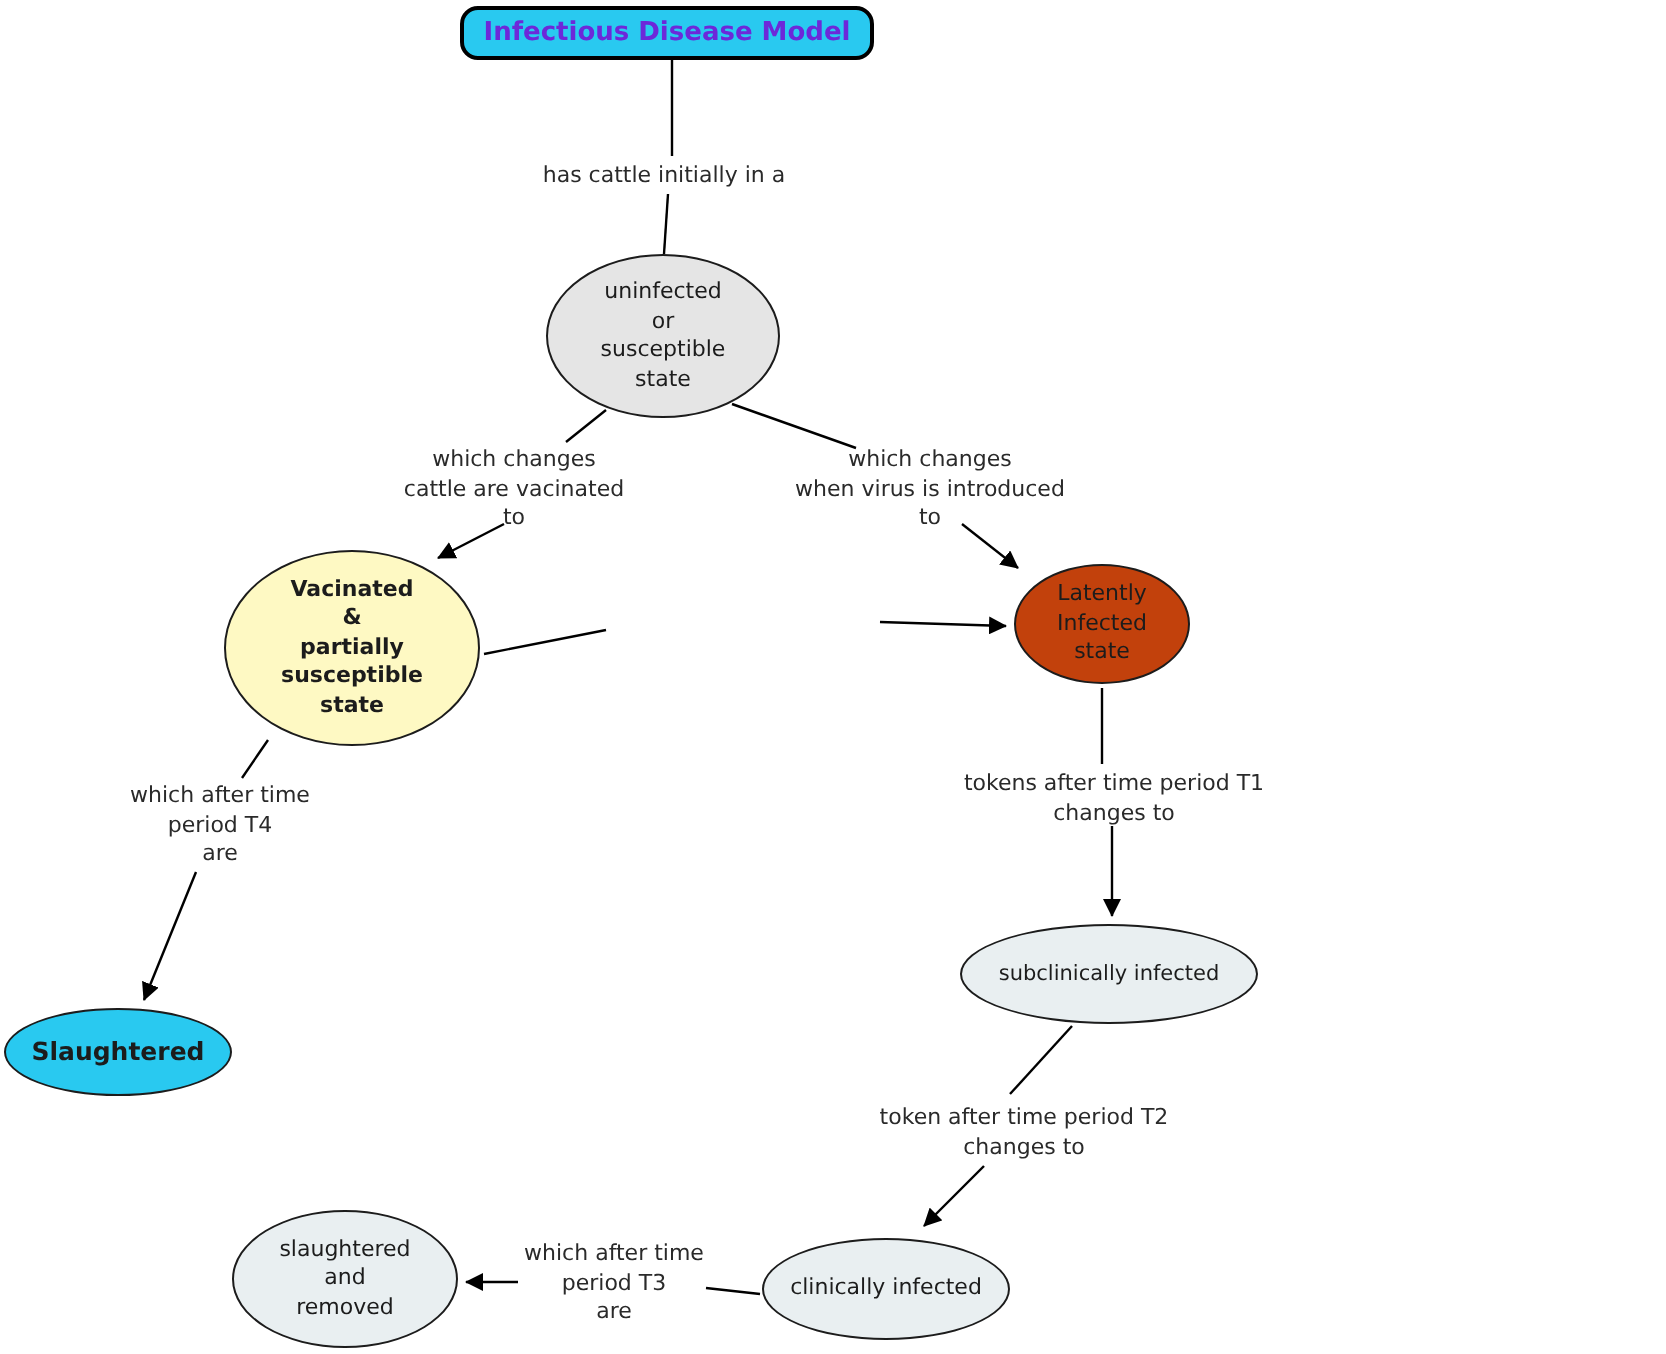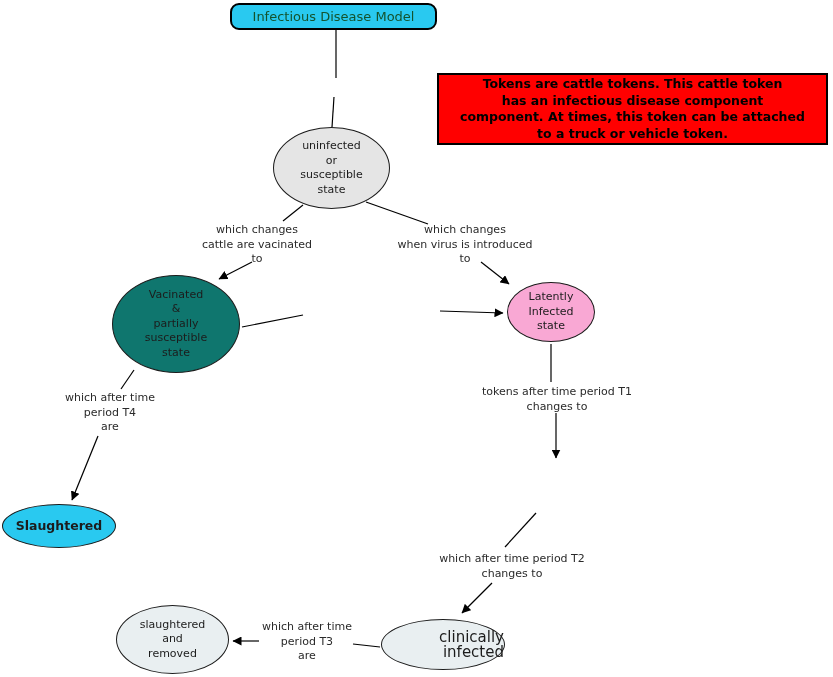--- a/index.html
+++ b/index.html
@@ -19,22 +19,22 @@
     pointer-events: none;
   }
   .title-box {
     position: absolute;
     left: 230px; top: 3px;
     width: 207px; height: 27px;
     box-sizing: border-box;
     border: 2px solid #000;
     border-radius: 9px;
     display: flex; align-items: center; justify-content: center;
-    font-size: 13px; font-weight: normal;
-    color: #14532d;
+    font-size: 13px; font-weight: bold;
+    color: #6d28d9;
     cursor: pointer;
   }
   .note-box {
     position: absolute;
     left: 437px; top: 73px;
     width: 391px; height: 72px;
     box-sizing: border-box;
     border: 2px solid #000;
     display: flex; align-items: center; justify-content: center;
     text-align: center;
@@ -62,21 +62,21 @@
     font-size: 11px; line-height: 14.5px;
     color: #2a2a2a;
     cursor: pointer;
   }
   
   #n-uninfected   { left: 273px; top: 127px; width: 117px; height: 82px; }
   #n-vacinated    { left: 112px; top: 275px; width: 128px; height: 98px; }
   #n-latently     { left: 507px; top: 282px; width: 88px;  height: 60px; }
   #n-subclinically{ left: 480px; top: 462px; width: 149px; height: 50px; font-size: 10.5px; }
   #n-slaughtered  { left: 2px;   top: 504px; width: 114px; height: 44px; }
-  #n-clinically   { left: 381px; top: 619px; width: 124px; height: 51px; font-size: 15px; text-align: right; }
+  #n-clinically   { left: 381px; top: 619px; width: 124px; height: 51px; font-size: 11px; }
   #n-slremoved    { left: 116px; top: 605px; width: 113px; height: 69px; }
   
   #l-initially { left: 252px; top: 81px;  width: 160px; }
   #l-vacc      { left: 182px; top: 223px; width: 150px; }
   #l-virus     { left: 384px; top: 223px; width: 162px; }
   #l-possible  { left: 303px; top: 302px; width: 145px; }
   #l-t4        { left: 50px;  top: 391px; width: 120px; }
   #l-t1        { left: 463px; top: 385px; width: 188px; }
   #l-t2        { left: 418px; top: 552px; width: 188px; }
   #l-t3        { left: 247px; top: 620px; width: 120px; }
@@ -107,66 +107,64 @@
       <path d="M556,413 L556,458" marker-end="url(#arrow)"></path>
       <path d="M536,513 L505,547"></path>
       <path d="M492,583 L462,613" marker-end="url(#arrow)"></path>
       <path d="M380,647 L353,644"></path>
       <path d="M259,641 L233,641" marker-end="url(#arrow)"></path>
     </g>
   </svg>
 
   <div class="title-box" style="background: rgb(41, 201, 240);">Infectious Disease Model</div>
 
-  <div class="note-box" style="background: rgb(255, 0, 0);">Tokens are cattle tokens. This cattle token
-has an infectious disease component
-component. At times, this token can be attached
-to a truck or vehicle token.</div>
 
   <div class="node" id="n-uninfected" style="background: #e5e5e5;">uninfected
 or
 susceptible
 state</div>
 
-  <div class="node" id="n-vacinated" style="background: #0f766e;">Vacinated
+  <div class="node" id="n-vacinated" style="background: #fef9c3; font-weight: bold;">Vacinated
 &amp;
 partially
 susceptible
 state</div>
 
-  <div class="node" id="n-latently" style="background: #f9a8d4;">Latently
+  <div class="node" id="n-latently" style="background: #c2410c;">Latently
 Infected
 state</div>
 
+  <div class="node" id="n-subclinically" style="background: rgb(233, 239, 241);">subclinically infected</div>
 
   <div class="node accent" id="n-slaughtered" style="background: rgb(41, 201, 240);">Slaughtered</div>
 
   <div class="node" id="n-clinically" style="background: rgb(233, 239, 241);">clinically infected</div>
 
   <div class="node" id="n-slremoved" style="background: rgb(233, 239, 241);">slaughtered
 and
 removed</div>
 
+  <div class="link-label" id="l-initially">has cattle initially in a</div>
 
   <div class="link-label" id="l-vacc">which changes
 cattle are vacinated
 to</div>
 
   <div class="link-label" id="l-virus">which changes
 when virus is introduced
 to</div>
 
 
   <div class="link-label" id="l-t4">which after time
 period T4
 are</div>
 
   <div class="link-label" id="l-t1">tokens after time period T1
 changes to</div>
 
-  <div class="link-label" id="l-t2">which after time period T2
+  <div class="link-label" id="l-t2">token after time period T2
 changes to</div>
 
   <div class="link-label" id="l-t3">which after time
 period T3
 are</div>
 
 </div>
 
 </body></html>

